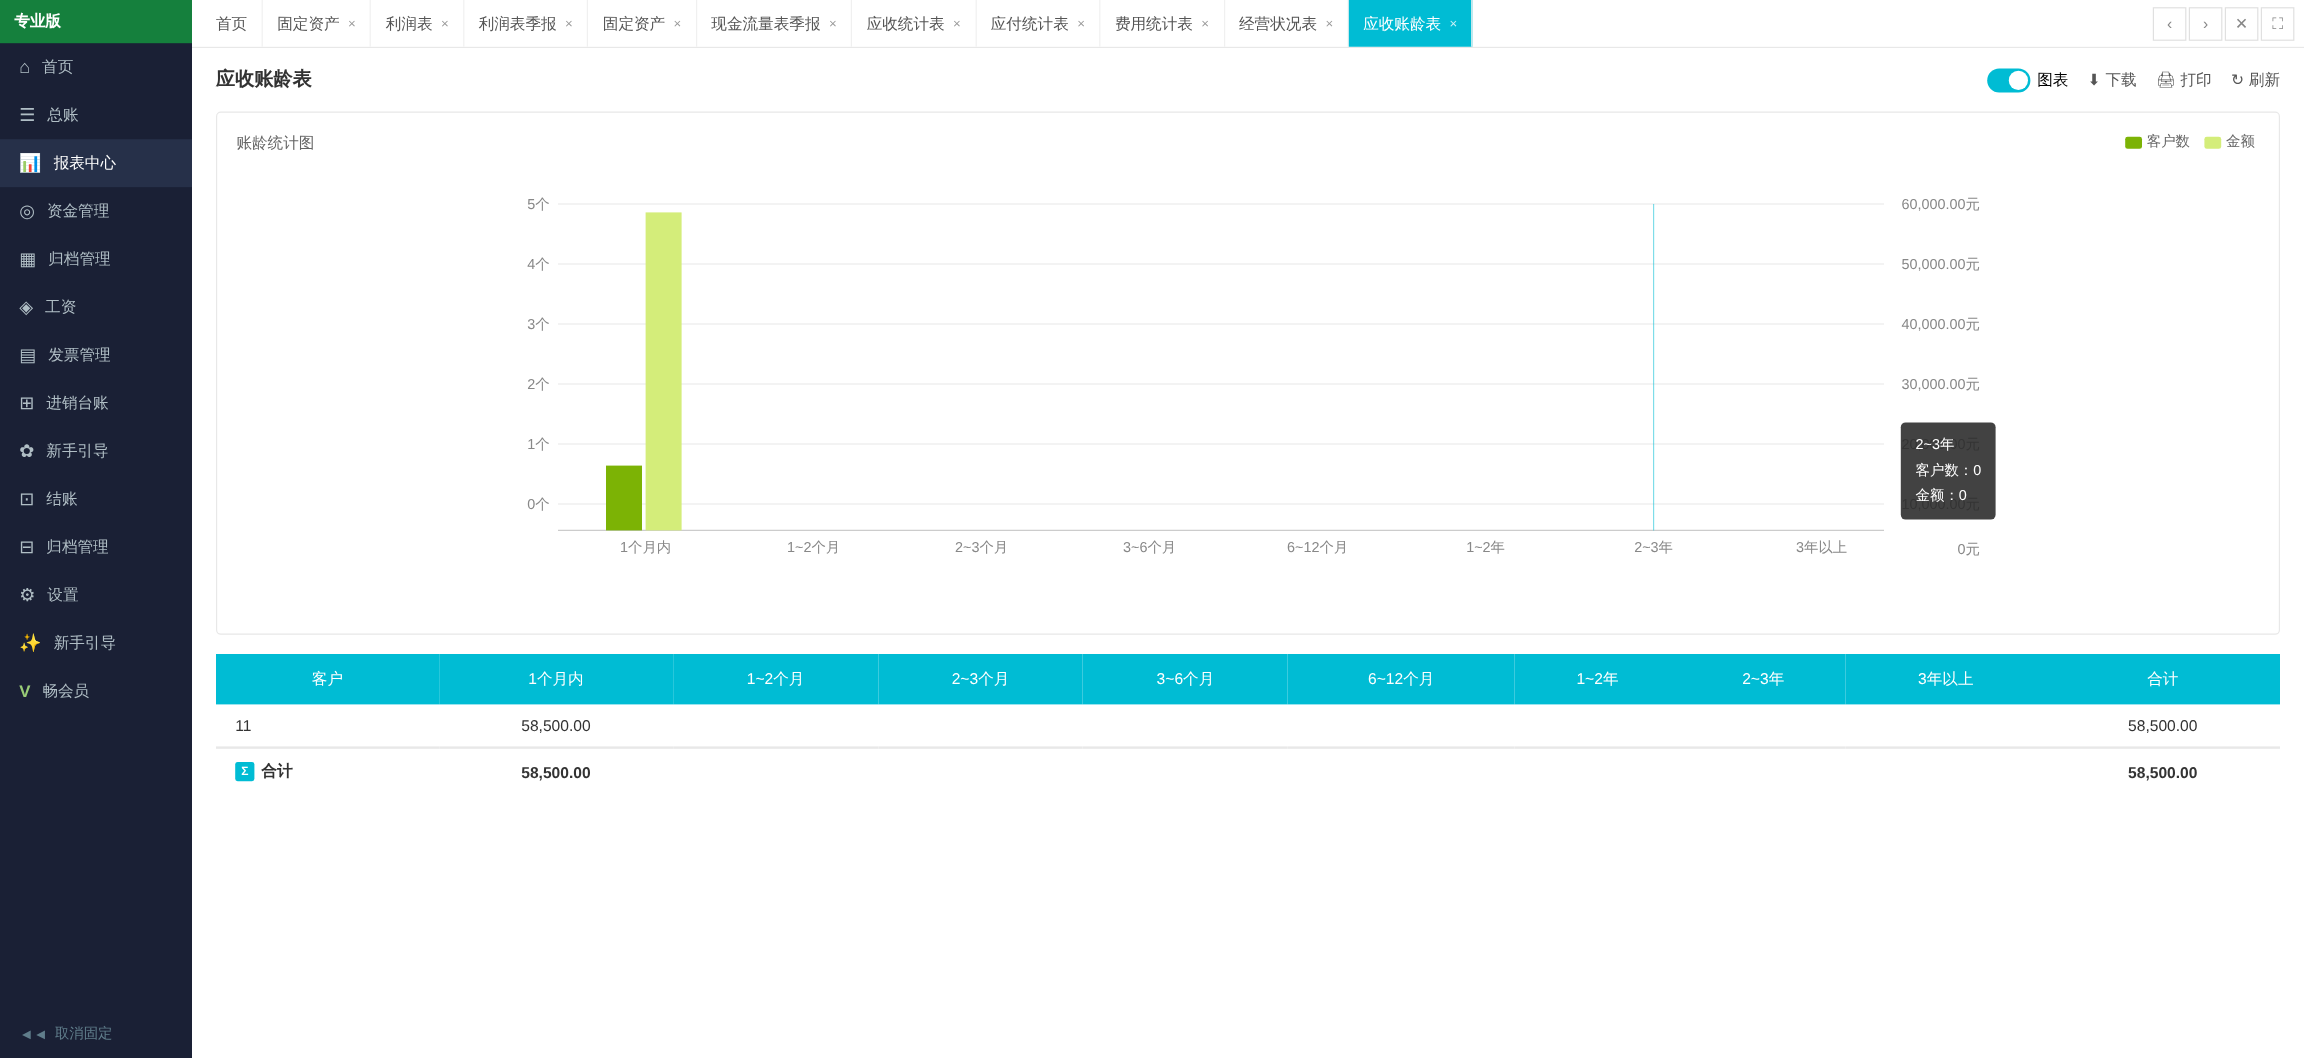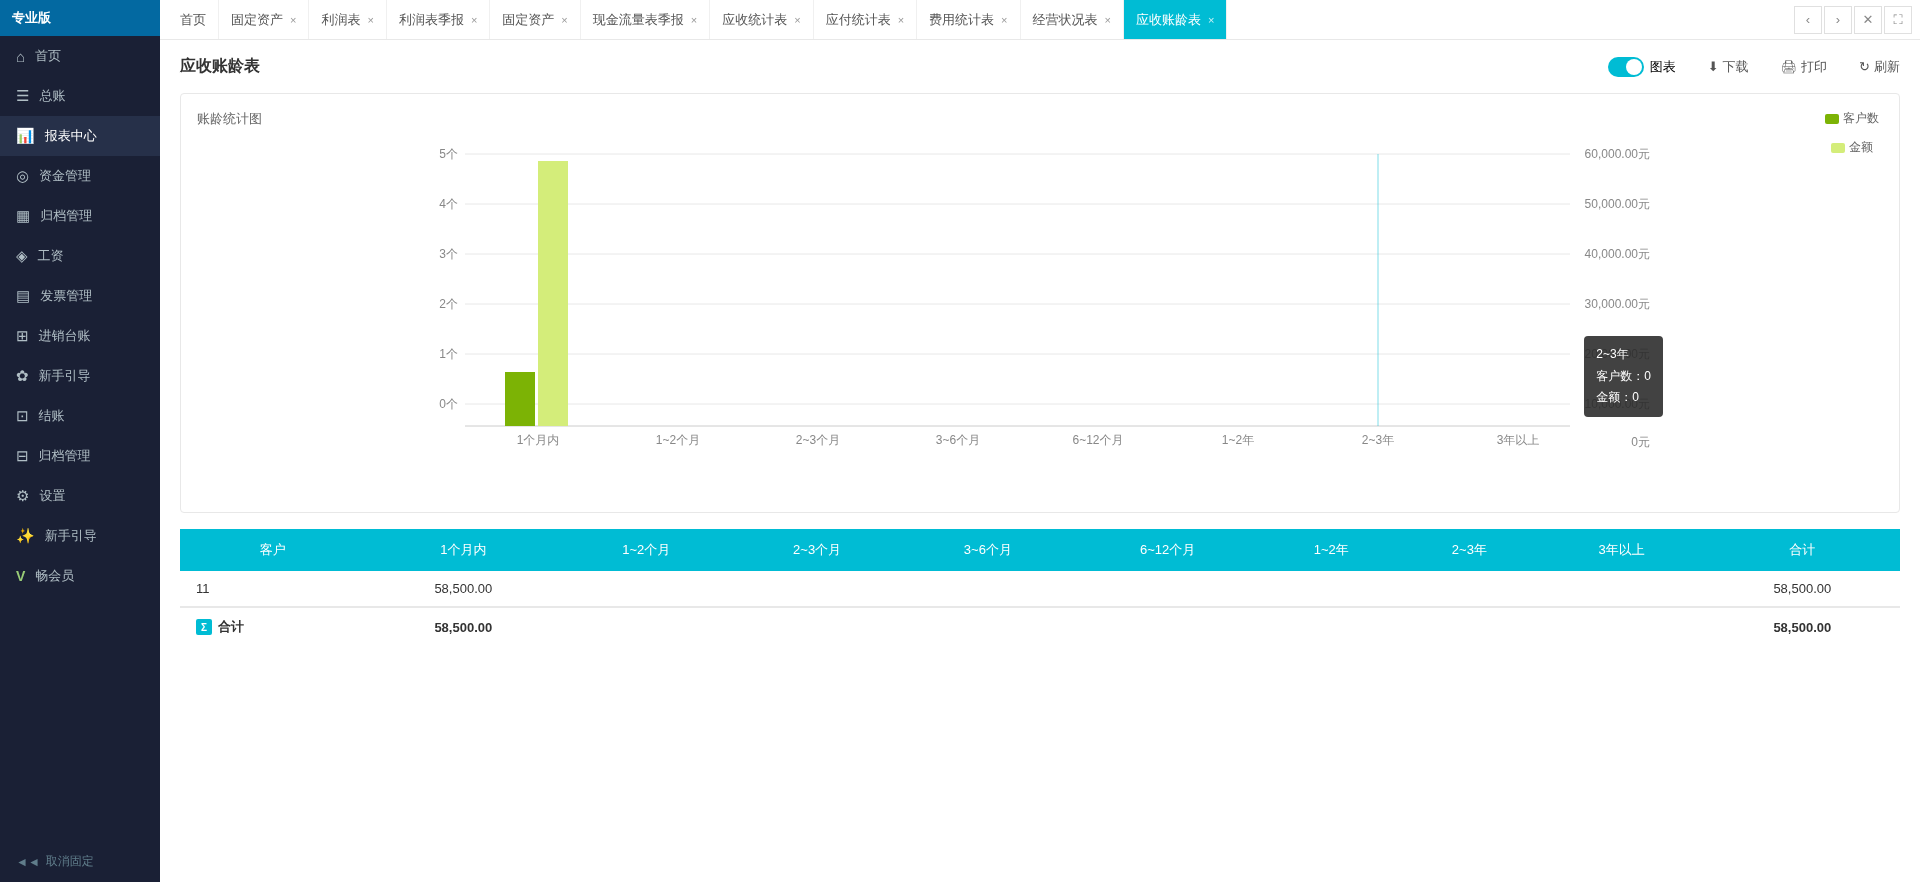--- a/index.html
+++ b/index.html
@@ -9,21 +9,21 @@
     .sidebar {
       width: 160px;
       background: #1a2035;
       color: #cdd5e0;
       display: flex;
       flex-direction: column;
       flex-shrink: 0;
       height: 100%;
     }
     .sidebar-logo {
-      background: #0369a1;
+      background: #15803d;
       height: 36px;
       display: flex;
       align-items: center;
       padding: 0 12px;
       font-size: 13px;
       color: #fff;
       font-weight: bold;
     }
     .sidebar-item {
       display: flex;
@@ -130,21 +130,21 @@
     }
     .page-title {
       font-size: 16px;
       font-weight: bold;
       color: #333;
       flex: 1;
     }
     .page-actions {
       display: flex;
       align-items: center;
-      gap: 32px;
+      gap: 16px;
     }
     .toggle-switch {
       display: flex;
       align-items: center;
       gap: 6px;
     }
     .toggle-knob {
       width: 36px;
       height: 20px;
       background: #00bcd4;
@@ -176,32 +176,31 @@
       border: 1px solid #e8e8e8;
       border-radius: 4px;
       padding: 16px;
       margin-bottom: 16px;
       position: relative;
       background: #fff;
     }
     .chart-title {
       font-size: 13px;
       color: #666;
-      margin-bottom: 8px;
+      margin-bottom: 24px;
     }
     .chart-legend {
       position: absolute;
       top: 16px;
       right: 20px;
       display: flex;
       align-items: center;
       gap: 12px;
       font-size: 12px;
       color: #666;
-      flex-direction: column;
     }
     .legend-item {
       display: flex;
       align-items: center;
       gap: 4px;
     }
     .legend-color {
       width: 14px;
       height: 10px;
       border-radius: 2px;

